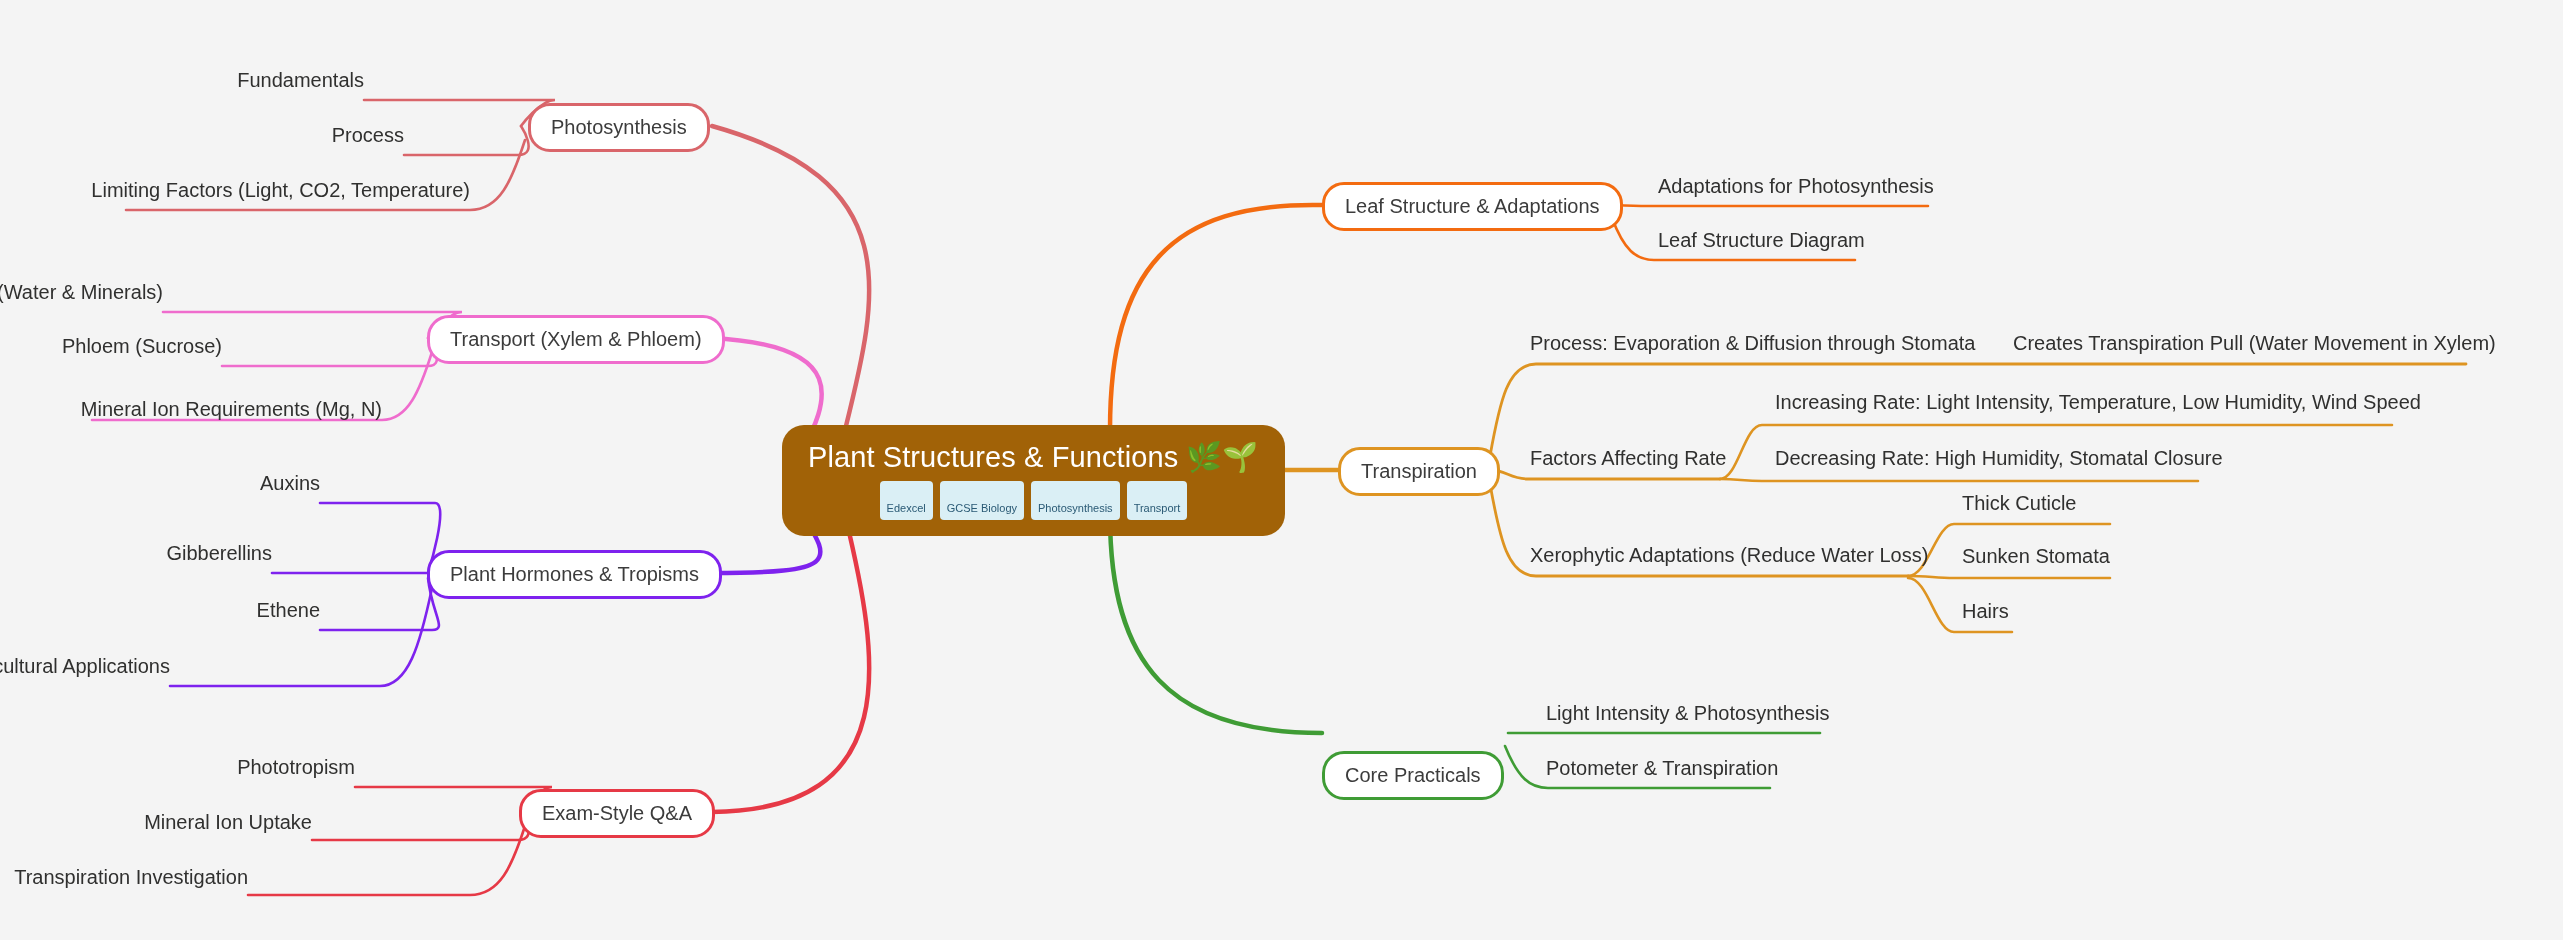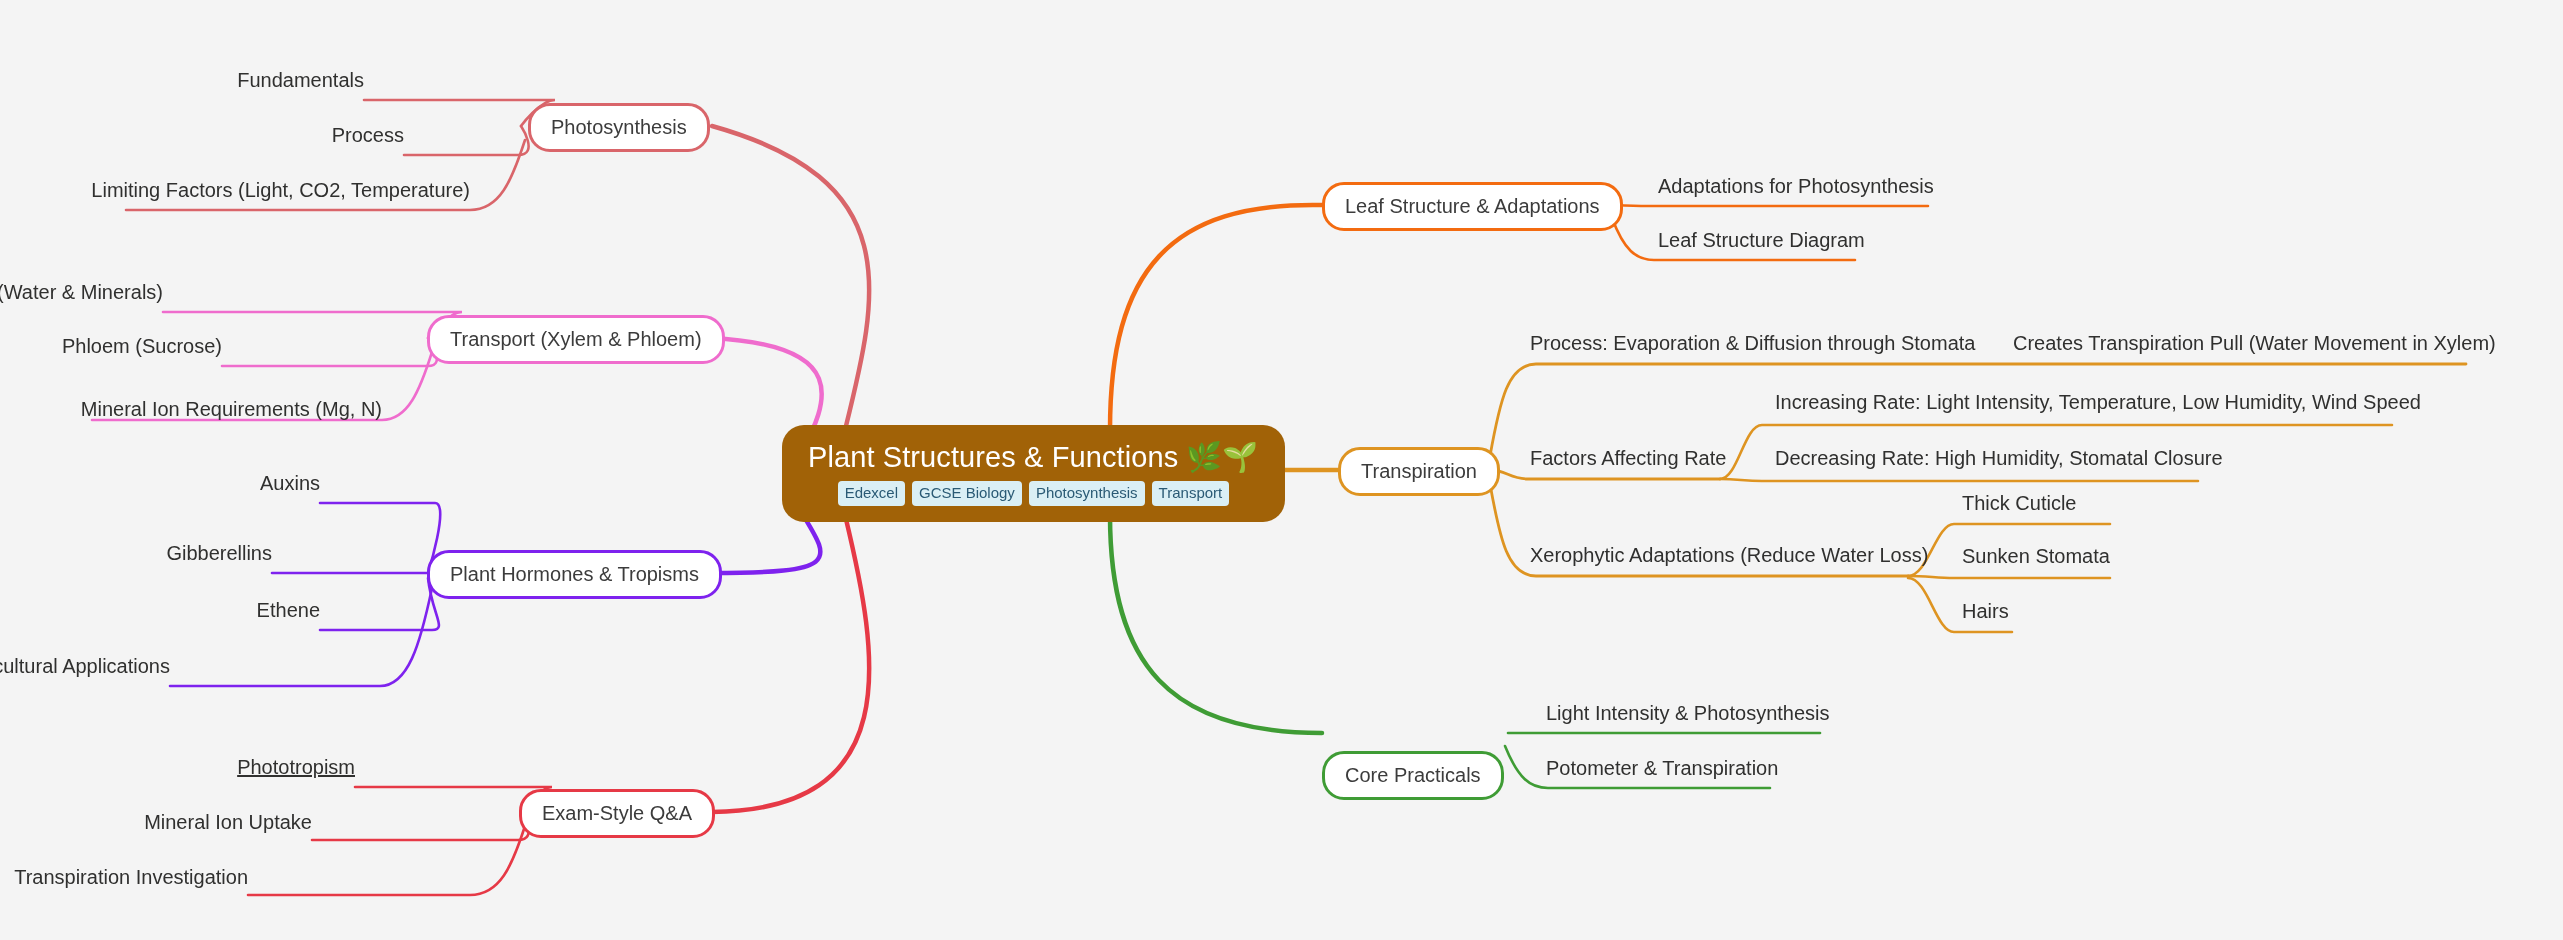--- a/index.html
+++ b/index.html
@@ -43,23 +43,23 @@
     white-space: nowrap;
     line-height: 1;
   }
   .root-tags {
     display: flex;
     gap: 7px;
   }
   .root-tag {
     background: #daeff5;
     color: #2a5a75;
-    font-size: 15px;
-    line-height: 1;
-    padding: 4px 7px 6px 7px;
+    font-size: 11px;
+    line-height: 1;
+    padding: 22px 7px 6px 7px;
     border-radius: 4px;
     white-space: nowrap;
   }
 
   
   .pill {
     position: absolute;
     background: #ffffff;
     border: 3px solid #888;
     border-radius: 22px;
@@ -173,21 +173,21 @@
 
   <div class="leaf l" style="right:2400px; top:282px;">Xylem (Water &amp; Minerals)</div>
   <div class="leaf l" style="right:2341px; top:336px;">Phloem (Sucrose)</div>
   <div class="leaf l" style="right:2181px; top:399px;">Mineral Ion Requirements (Mg, N)</div>
 
   <div class="leaf l" style="right:2243px; top:473px;">Auxins</div>
   <div class="leaf l" style="right:2291px; top:543px;">Gibberellins</div>
   <div class="leaf l" style="right:2243px; top:600px;">Ethene</div>
   <div class="leaf l" style="right:2393px; top:656px;">Agricultural Applications</div>
 
-  <div class="leaf l" style="right:2208px; top:757px;text-decoration:underline;">Phototropism</div>
+  <div class="leaf l" style="right:2208px; top:757px;">Phototropism</div>
   <div class="leaf l" style="right:2251px; top:812px;">Mineral Ion Uptake</div>
   <div class="leaf l" style="right:2315px; top:867px;">Transpiration Investigation</div>
 
   <div class="leaf r" style="left:1658px; top:176px;">Adaptations for Photosynthesis</div>
   <div class="leaf r" style="left:1658px; top:230px;">Leaf Structure Diagram</div>
 
   <div class="leaf-mid" style="left:1530px; top:333px;">Process: Evaporation &amp; Diffusion through Stomata</div>
   <div class="leaf r" style="left:2013px; top:333px;">Creates Transpiration Pull (Water Movement in Xylem)</div>
 
   <div class="leaf-mid" style="left:1530px; top:448px;">Factors Affecting Rate</div>

